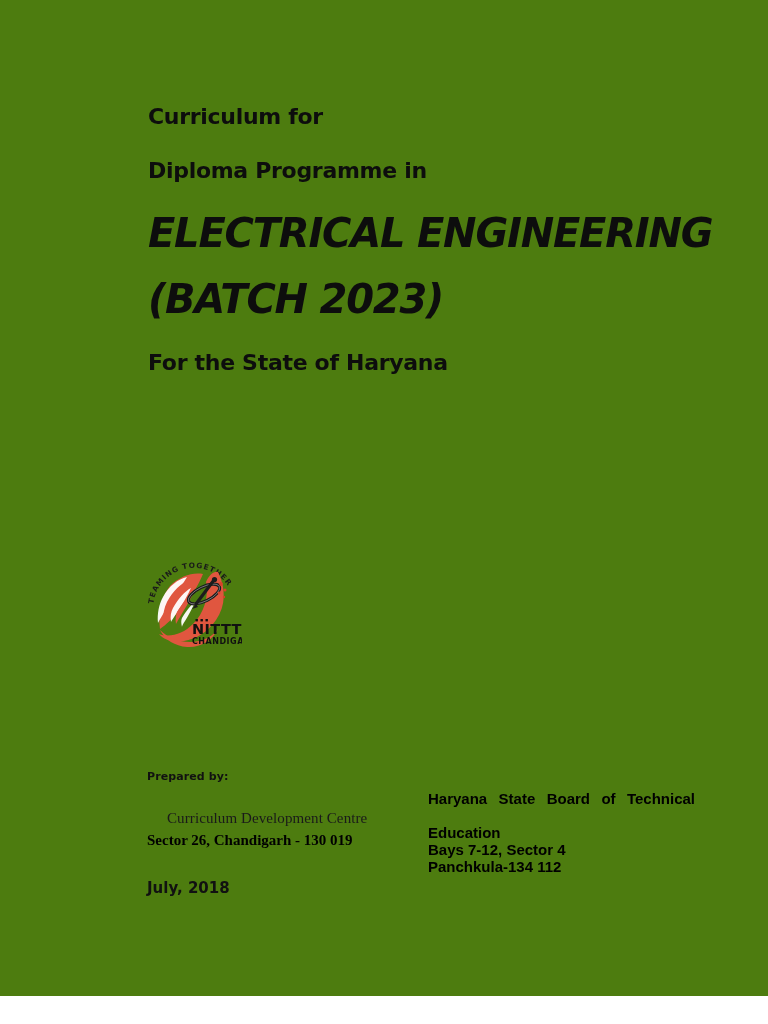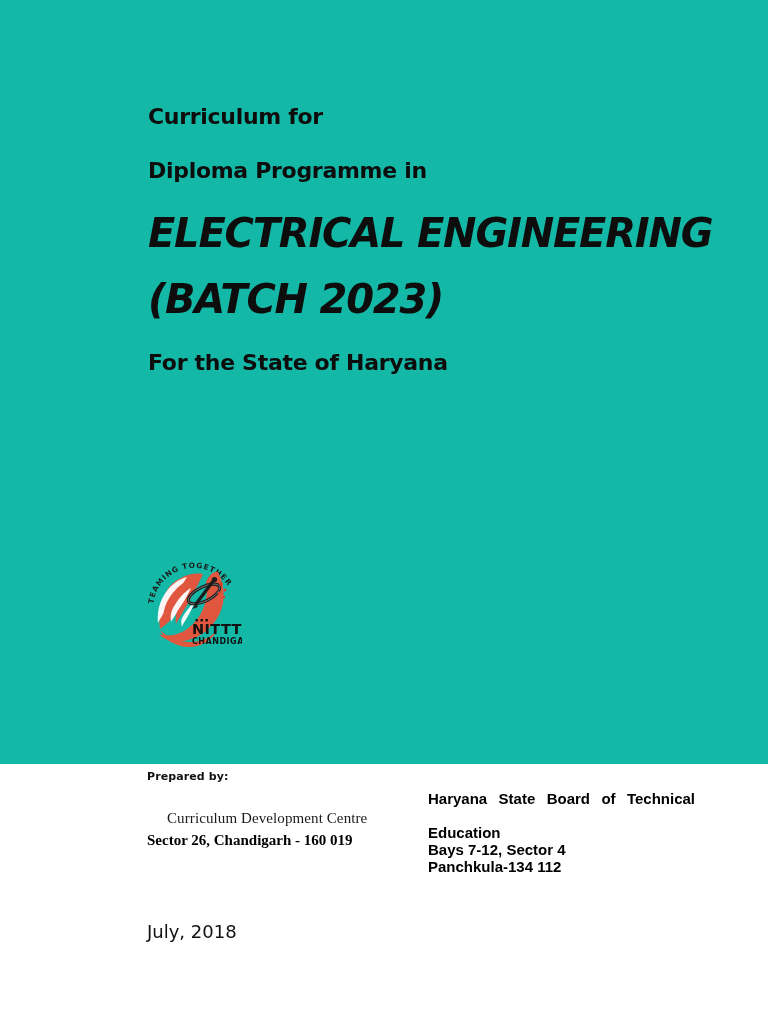--- a/index.html
+++ b/index.html
@@ -14,22 +14,22 @@
     overflow: hidden;
     font-family: "Liberation Serif", serif;
     color: #000000;
     -webkit-font-smoothing: antialiased;
   }
 
   .page {
     position: absolute;
     inset: 0;
     width: 768px;
-    height: 764px;
-    background: #14b8a6;
+    height: 996px;
+    background: #4d7c0f;
   }
 
   
   .title-block {
     position: absolute;
     left: 148px;
     top: 104px;
     width: 560px;
   }
   .t-line {
@@ -117,24 +117,24 @@
     font-family: Liberation Sans, sans-serif;
     font-weight: bold;
     font-size: 15px;
     line-height: 17px;
     color: #000;
   }
 
   .date-line {
     position: absolute;
     left: 147px;
-    top: 921px;
+    top: 879px;
     font-family: "DejaVu Sans", sans-serif;
-    font-weight: normal;
-    font-size: 18px;
+    font-weight: bold;
+    font-size: 15px;
     letter-spacing: 0px;
     color: #111;
   }
 </style>
 </head>
 <body>
 
 <div class="page">
 
   <div class="title-block">
@@ -226,21 +226,21 @@
 
       <text x="46" y="94" font-family="DejaVu Sans, sans-serif" font-size="8" font-weight="bold" letter-spacing="0.5" fill="#111111">CHANDIGARH</text>
     </svg>
   </div>
 
   <div class="prepared-by">Prepared by:</div>
 
   <div class="left-org">
     <div class="cdc-line">Curriculum Development Centre</div>
     <div class="nitttr-lines">
-      <div>Sector 26, Chandigarh - 160 019</div>
+      <div>Sector 26, Chandigarh - 130 019</div>
     </div>
   </div>
 
   <div class="right-org">
     <div class="just-force">Haryana State Board of Technical</div>
     <div>Education</div>
     <div>Bays 7-12, Sector 4</div>
     <div>Panchkula-134 112</div>
   </div>
 

